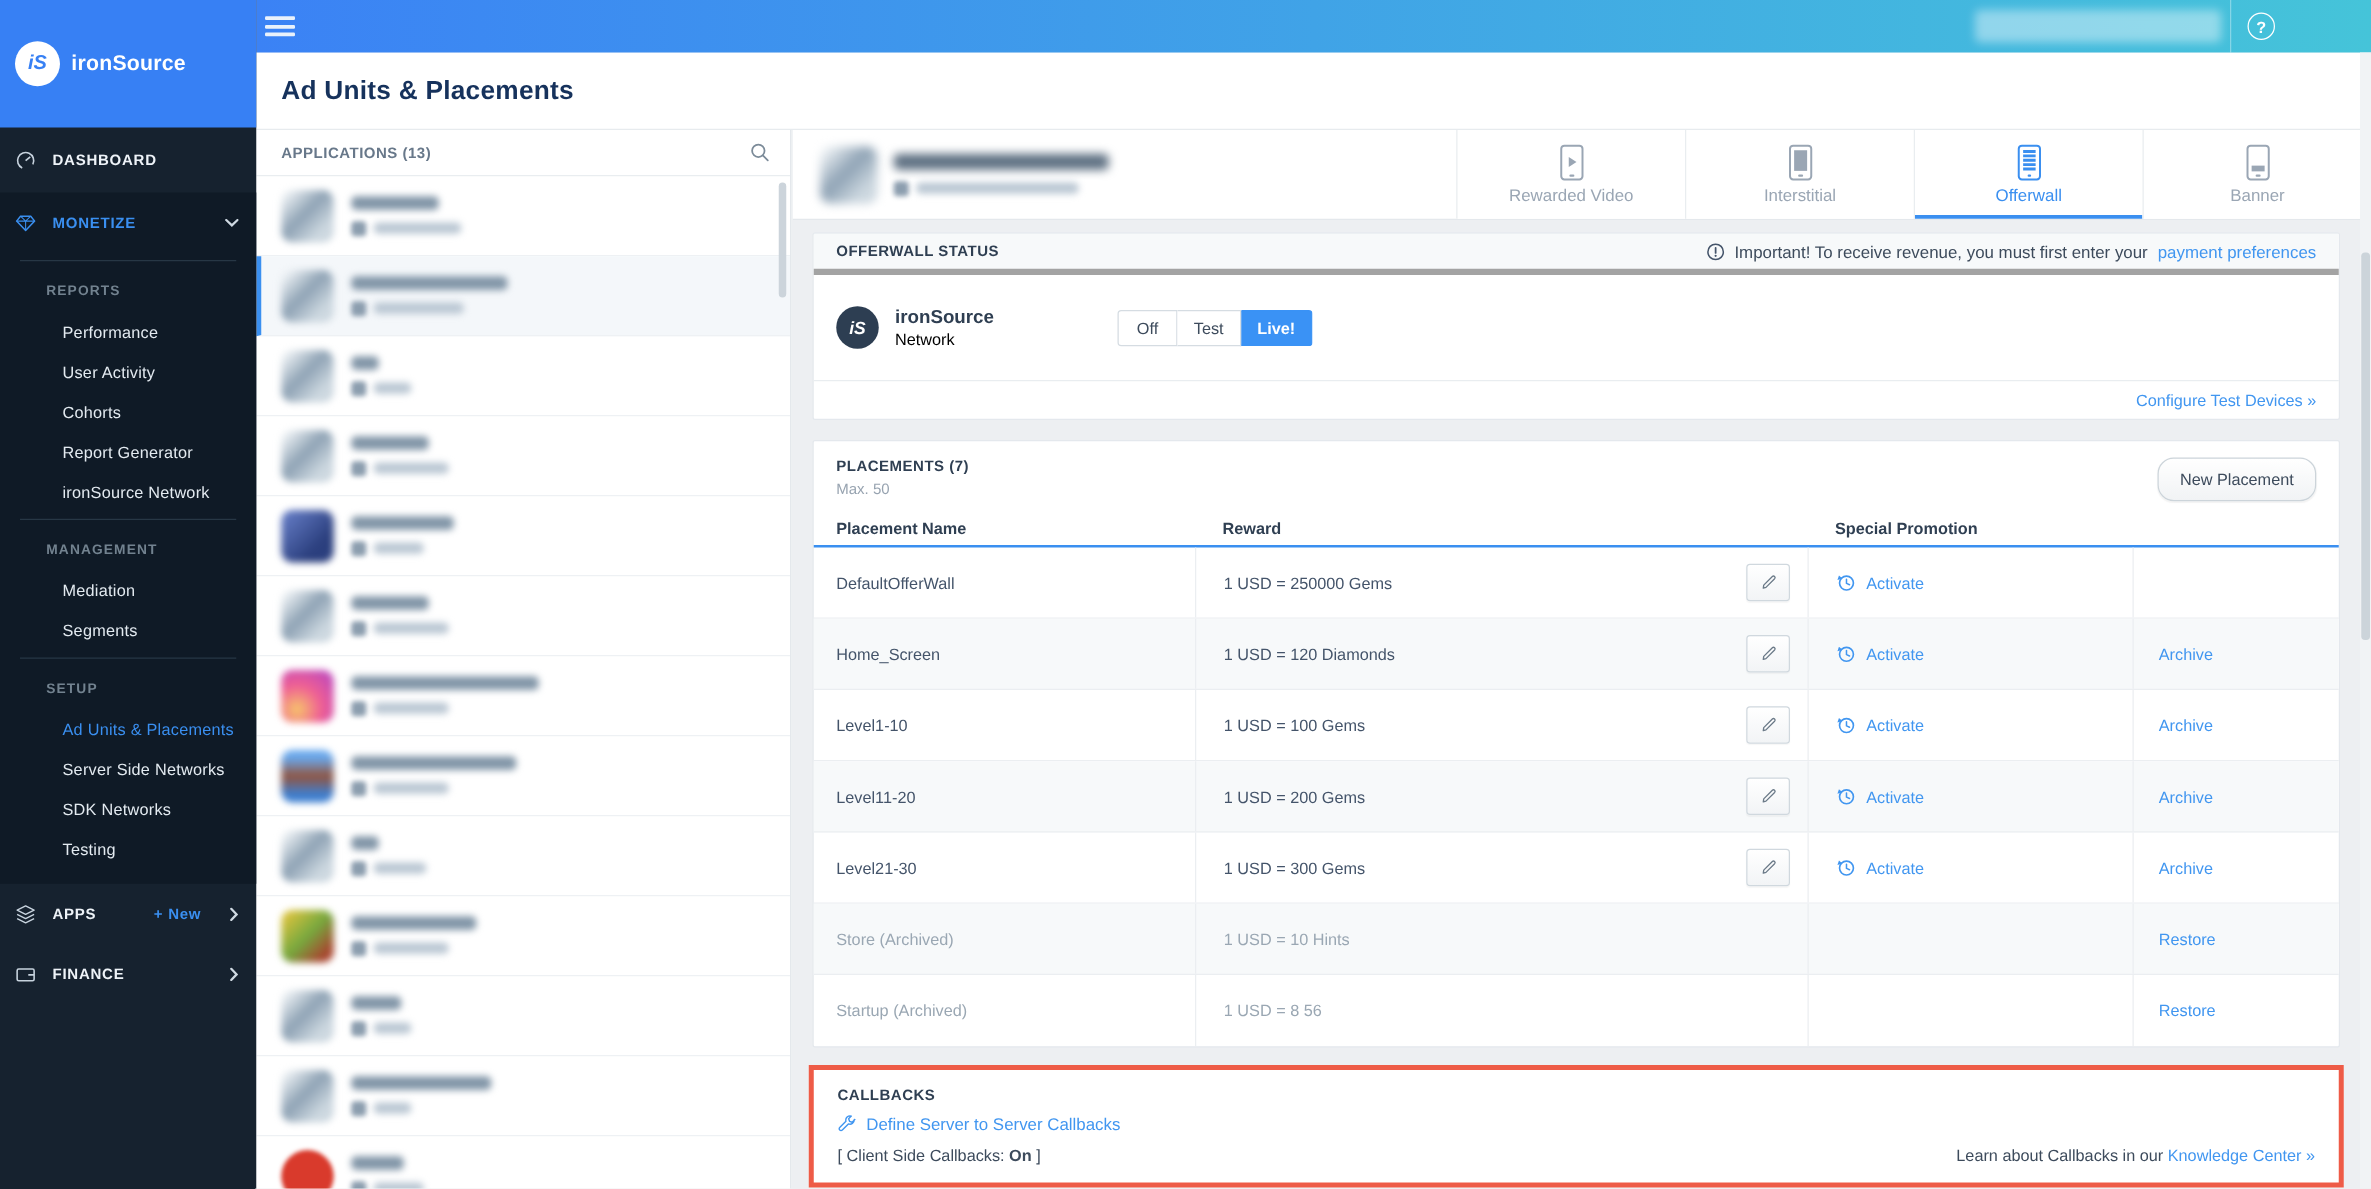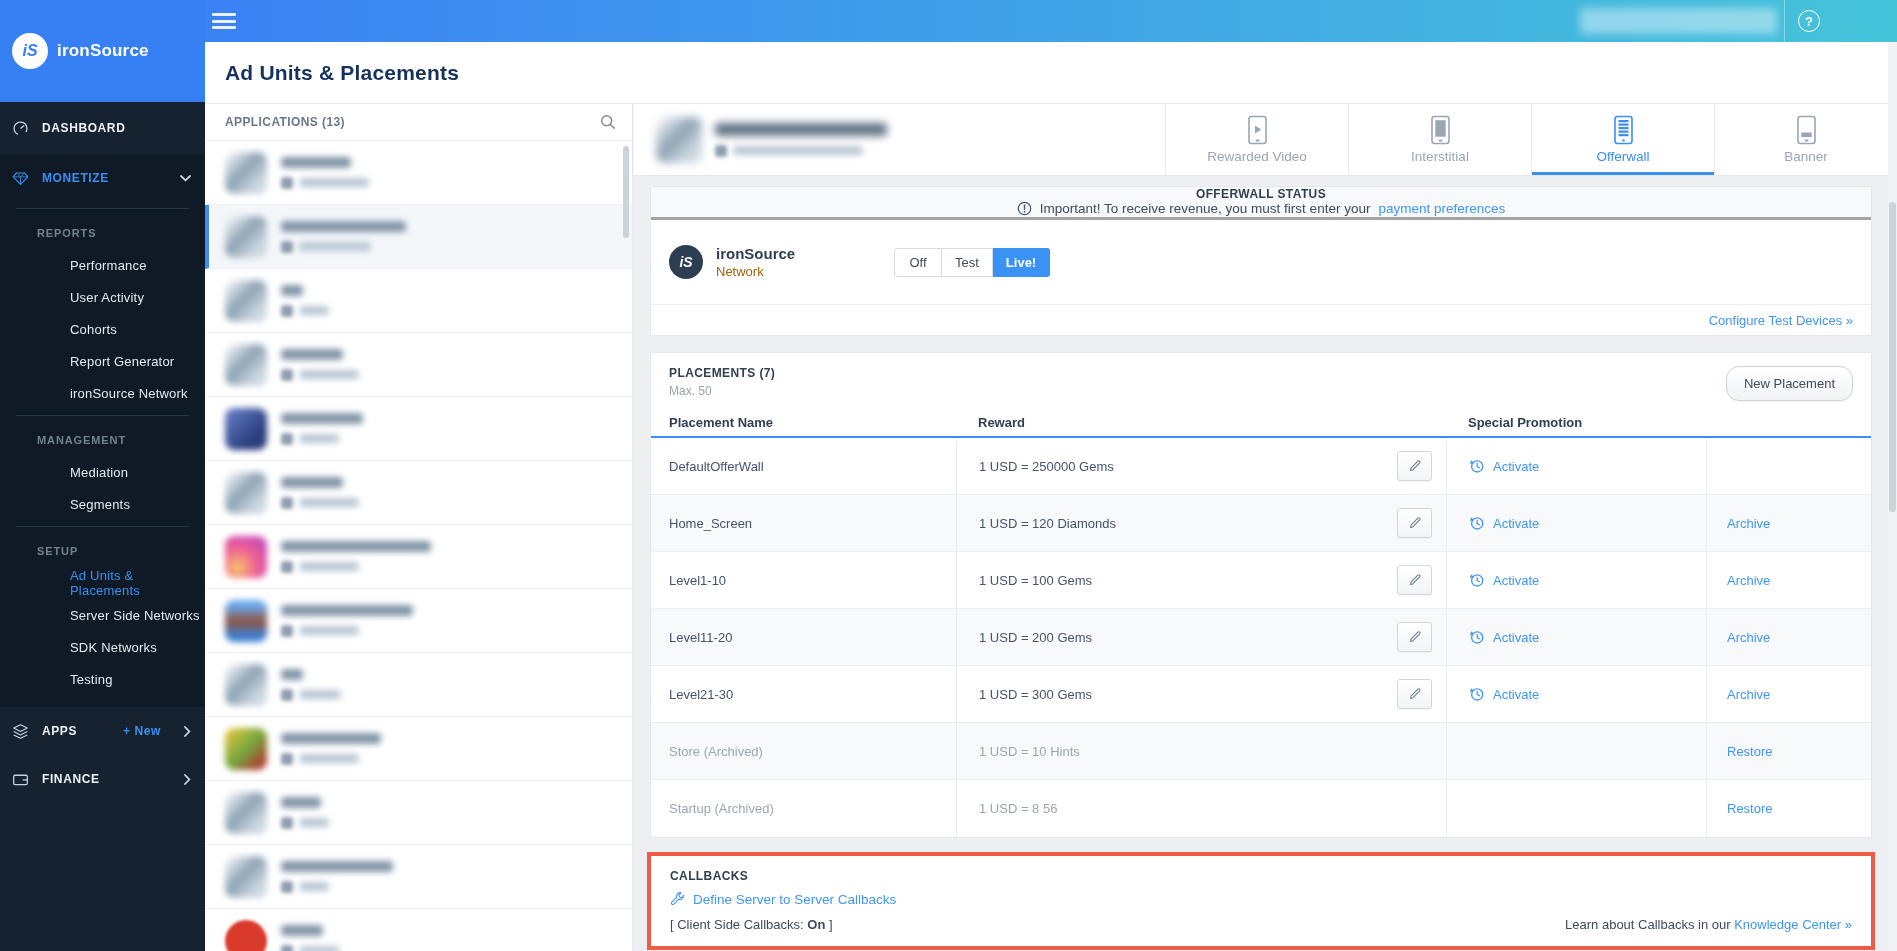--- a/index.html
+++ b/index.html
@@ -20,21 +20,21 @@
     font-size:12px; font-weight:700; letter-spacing:.6px; color:#eef3f8; cursor:pointer; }
   .side-item.dashboard { height:52px; }
   .side-item .grow { flex:1; }
   .side-ic { width:17px; height:17px; flex:none; color:#c7d3de; display:flex; }
   .side-item.monetize { color:var(--accent,#3A8FF0); }
   .side-item.monetize .side-ic { color:var(--accent,#3A8FF0); }
   .monetize-block { background:var(--side-sub,#0F1A26); padding-bottom:12px; }
   .sdivider { height:1px; background:#273745; margin:6px 16px; }
   .sec-header { padding:12px 16px 10px 37px; font-size:11px; font-weight:700;
     letter-spacing:.9px; color:#72828f; }
-  .menu-item { height:32px; display:flex; align-items:center; padding-left:70px;
+  .menu-item { height:32px; display:flex; align-items:center; padding-left:50px;
     font-size:13px; color:#e3eaf0; letter-spacing:.2px; cursor:pointer; font-weight:400; }
   .menu-item.active { color:var(--accent,#3A8FF0); }
   .apps-new { color:var(--accent,#3A8FF0); font-size:12px; font-weight:700; margin-right:10px; }
   .chev { color:#cfd9e2; display:flex; }
 
   
   .topbar { position:absolute; left:205px; top:0; right:0; height:42px;
     background:linear-gradient(90deg,var(--tb-left,#3B82F5),var(--tb-right,#45C4D9));
     display:flex; align-items:center; z-index:5; }
   .hamburger { width:24px; margin-left:7px; cursor:pointer; }
@@ -87,31 +87,31 @@
   .tabs { flex:1; display:flex;justify-content:center; }
   .tab { width:183px; border-left:1px solid #e9edf0; display:flex; flex-direction:column;
     align-items:center; justify-content:center; gap:3px; color:#9aa6b4; font-size:13.5px;
     cursor:pointer; background:#fff; }
   .tab.active { color:var(--accent,#3A8FF0); box-shadow:inset 0 -3px 0 var(--accent,#3A8FF0); }
   .tab-ic { display:flex; }
   .tab-label { margin-top:1px; }
 
   
   .status-card { margin:10px 25px 0 16px; background:#fff; border:1px solid #e4e8ed; border-radius:2px; }
-  .card-head { height:33px; background:#f7f9fa; border-bottom:3px solid #a3a3a3; display:flex;
-    align-items:center; padding:0 18px;flex-direction:column; }
+  .card-head { height:33px; background:#f7f9fa; border-bottom:5px solid #a3a3a3; display:flex;
+    align-items:center; justify-content:space-between; padding:0 18px; }
   .card-title { font-size:12px; font-weight:700; color:#2f3f52; letter-spacing:.4px; }
   .notice { display:flex; align-items:center; gap:8px; font-size:13.5px; color:#3d4b5c; }
   .notice a { color:var(--link,#4196F0); text-decoration:none; cursor:pointer; }
   .status-body { height:84px; display:flex; align-items:center; padding:0 18px; position:relative; }
   .net-logo { width:34px; height:34px; border-radius:50%; background:#2d3e52; color:#fff;
     font-weight:800; font-style:italic; font-size:14px; display:flex; align-items:center; justify-content:center; }
   .net-text { margin-left:13px; }
   .net-name { font-size:15px; font-weight:700; color:#2f3f52; }
-  .net-sub { font-size:13px; color:#a16207; margin-top:2px; }
+  .net-sub { font-size:13px; color:#000000; margin-top:2px; }
   .toggle { position:absolute; left:243px; display:flex; }
   .tbtn { min-width:48px; padding:0 13px; height:29px; display:flex; align-items:center;
     justify-content:center; font-size:13px; color:#3d4b5c; background:#fff;
     border:1px solid #d5dce2; border-left:none; cursor:pointer;
     font-family:"Liberation Sans","DejaVu Sans",sans-serif; }
   .tbtn:first-child { border-left:1px solid #d5dce2; border-radius:3px 0 0 3px; }
   .tbtn:last-child { border-radius:0 3px 3px 0; }
   .tbtn.active { background:var(--live,#3A92F5); border-color:var(--live,#3A92F5); color:#fff; font-weight:600; }
   .status-foot { height:31px; border-top:1px solid #e9edf0; display:flex; align-items:center;
     justify-content:flex-end; padding:0 18px; font-size:13px; }

